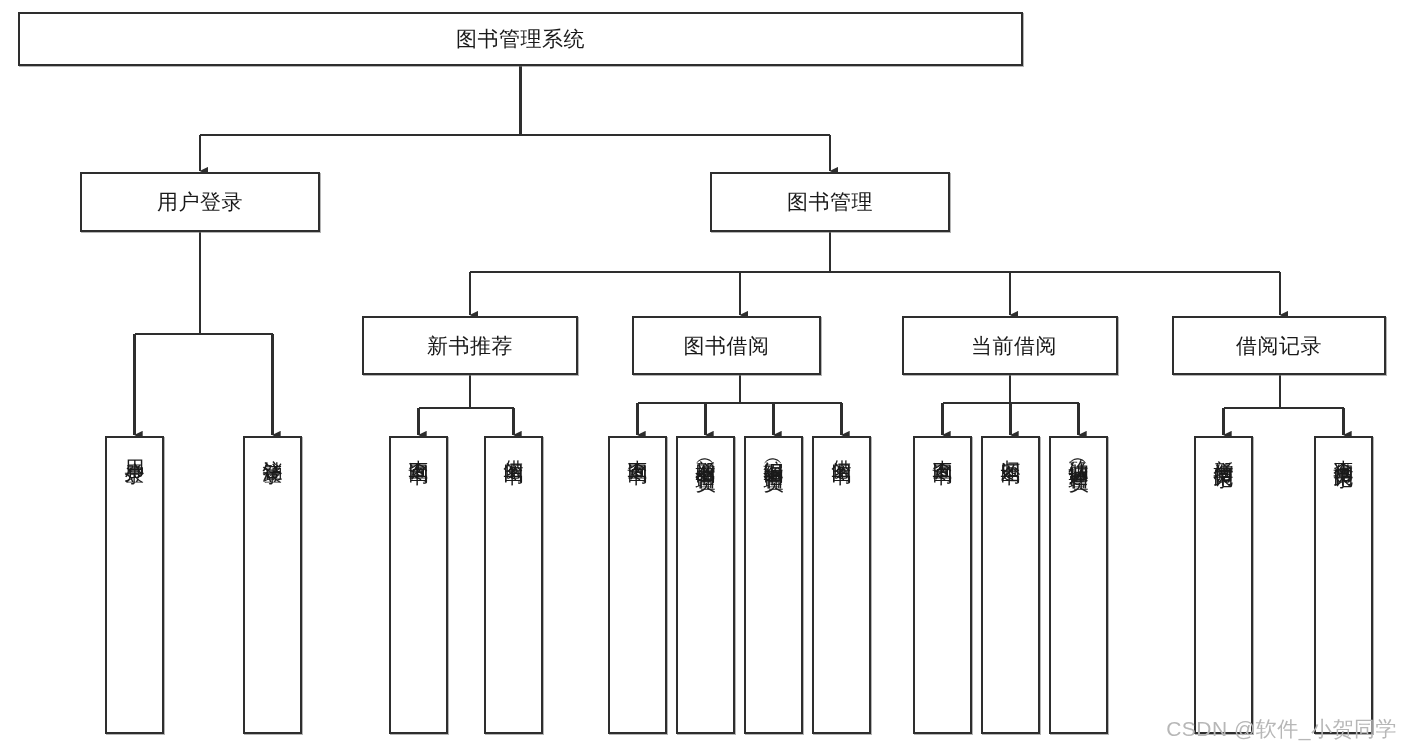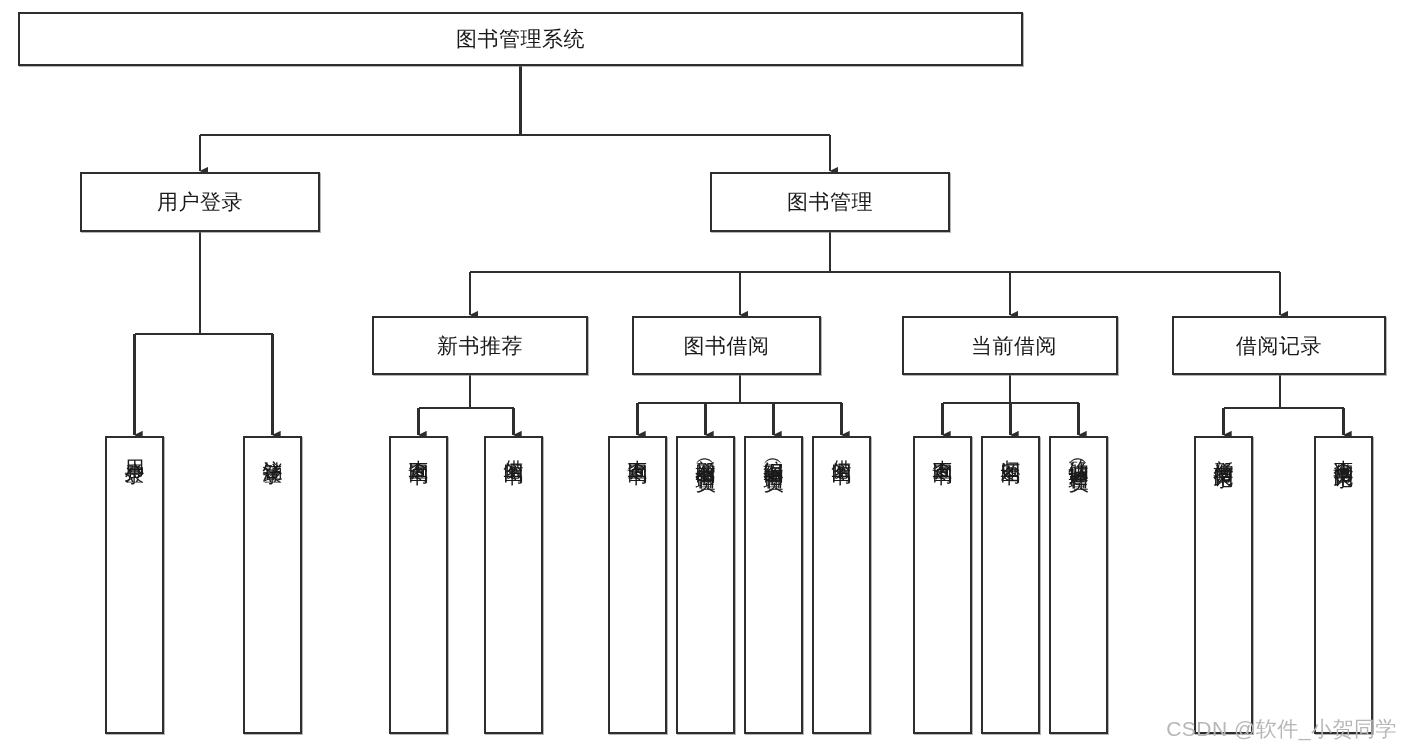--- a/index.html
+++ b/index.html
@@ -128,21 +128,21 @@
 
   <div id="level1-nodes">
       <div class="node horiz" style="left: 80px; top: 172px; width: 240px; height: 60px;">
         <span class="label">用户登录</span>
       </div>
       <div class="node horiz" style="left: 710px; top: 172px; width: 240px; height: 60px; align-items: center;">
         <span class="label">图书管理</span>
       </div>
     </div>
   <div id="level2-nodes">
-      <div class="node horiz" style="left: 372px; top: 316px; width: 216px; height: 59px;">
+      <div class="node horiz" style="left: 362px; top: 316px; width: 216px; height: 59px;">
         <span class="label">新书推荐</span>
       </div>
       <div class="node horiz" style="left: 632px; top: 316px; width: 189px; height: 59px;">
         <span class="label">图书借阅</span>
       </div>
       <div class="node horiz" style="left: 902px; top: 316px; width: 216px; height: 59px; padding-left: 8px;">
         <span class="label">当前借阅</span>
       </div>
       <div class="node horiz" style="left: 1172px; top: 316px; width: 214px; height: 59px;">
         <span class="label">借阅记录</span>

